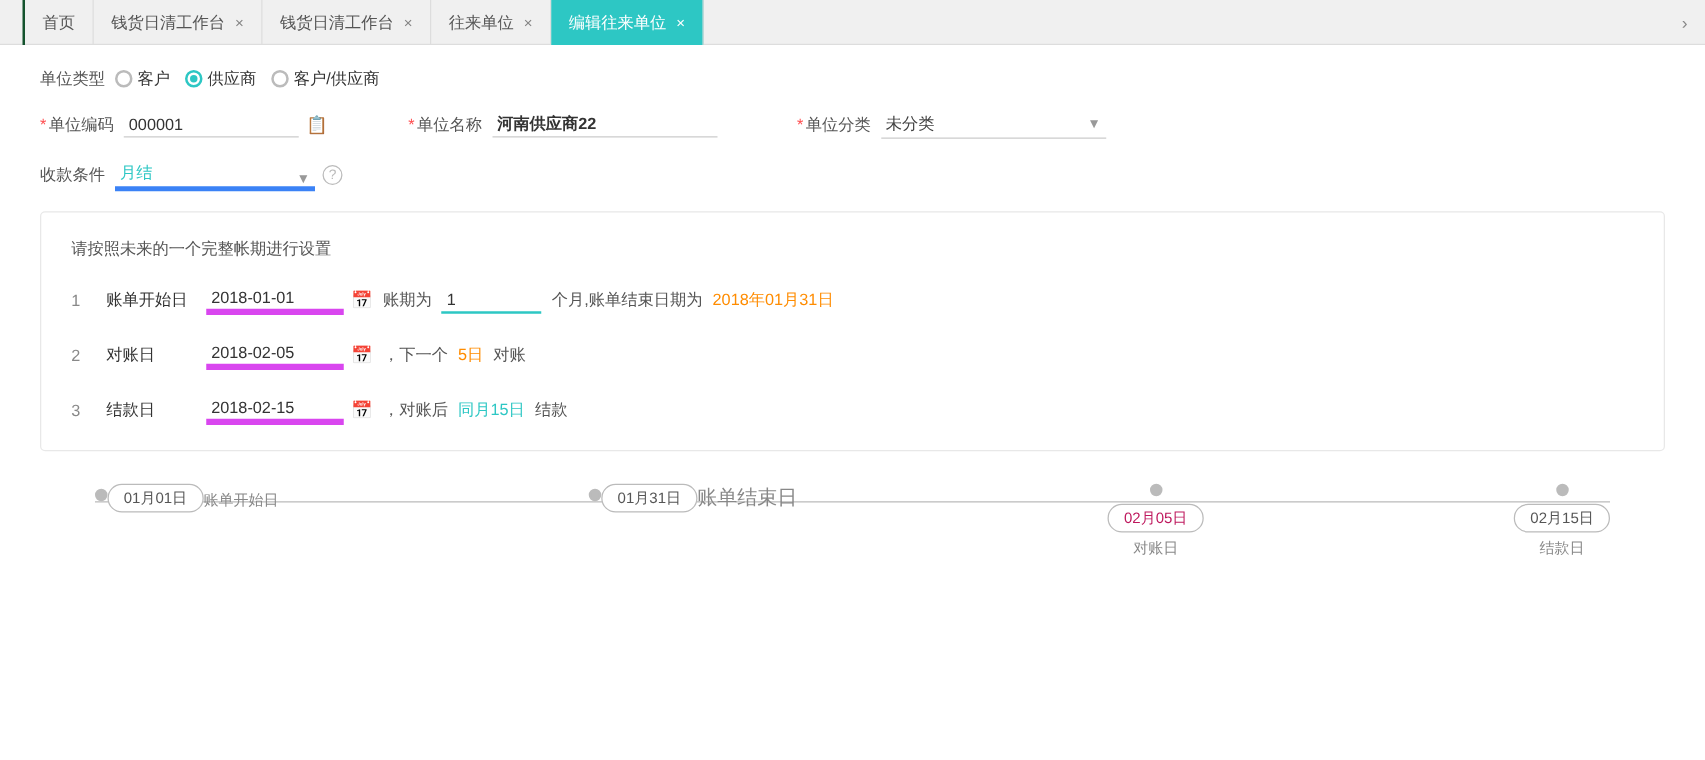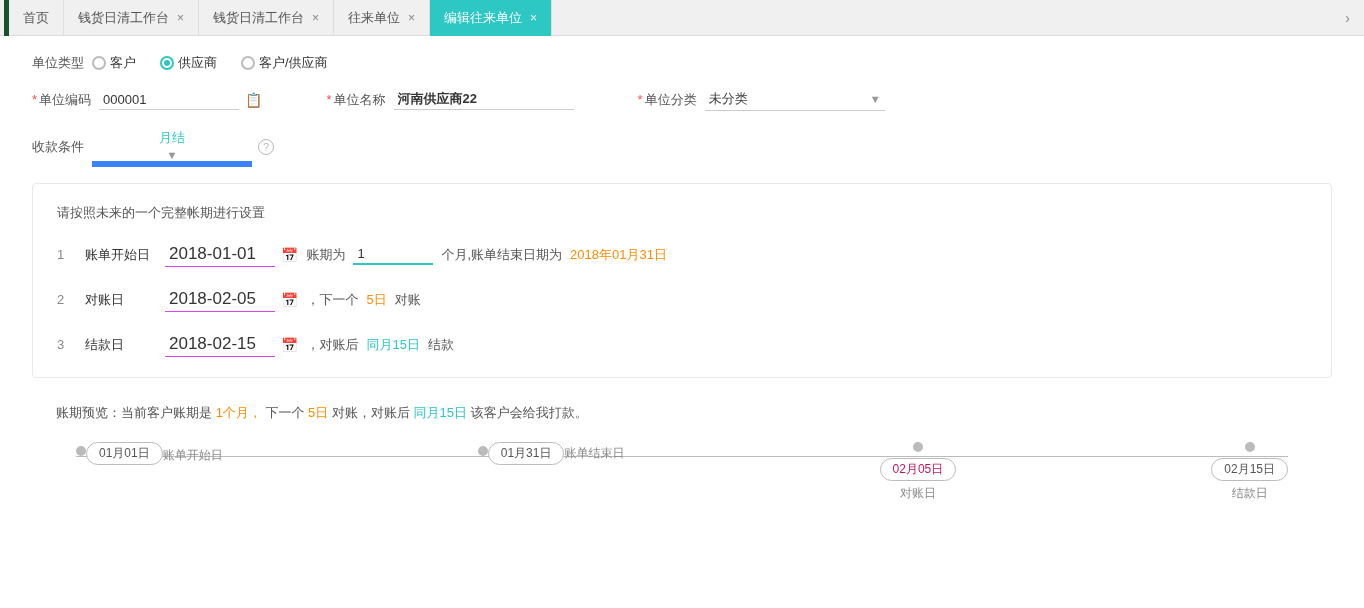--- a/index.html
+++ b/index.html
@@ -20,21 +20,22 @@
       padding: 0 14px;
       height: 36px;
       cursor: pointer;
       font-size: 13px;
       color: #555;
       border-right: 1px solid #ddd;
       white-space: nowrap;
       user-select: none;
     }
     .tab:first-child {
-      border-left: 5px solid #14532d;
+      border-left: 2px solid #14532d;
+      margin-left: 14px;
     }
     .tab.active {
       background: #2dc7c4;
       color: #fff;
     }
     .tab .close-btn {
       margin-left: 8px;
       font-size: 12px;
       color: inherit;
       opacity: 0.7;
@@ -73,21 +74,21 @@
     }
     .required-star {
       color: #ff4d4f;
       margin-right: 2px;
     }
 
     
     .radio-group {
       display: flex;
       align-items: center;
-      gap: 24px;
+      gap: 12px;
     }
     .radio-item {
       display: flex;
       align-items: center;
       gap: 4px;
       cursor: pointer;
     }
     .radio-circle {
       width: 14px;
       height: 14px;
@@ -120,25 +121,24 @@
       font-size: 13px;
       color: #333;
       background: transparent;
       width: 140px;
     }
     .form-input.unit-name { width: 180px; font-weight: bold; }
 
     
     .dropdown-wrapper {
       display: flex;
-      align-items: center;
-      border-bottom: 6px solid #3b82f6;
+      align-items: flex-end;
+      border-bottom: 4px solid #3b82f6;
       width: 160px;
       cursor: pointer;
-      flex-direction: column;
     }
     .dropdown-value {
       flex: 1;
       padding: 2px 4px;
       color: #2dc7c4;
     }
     .dropdown-arrow {
       color: #999;
       font-size: 11px;
       padding: 0 4px;
@@ -191,23 +191,23 @@
       width: 28px;
       color: #888;
       font-size: 13px;
     }
     .row-label {
       width: 80px;
       color: #333;
     }
     .date-input {
       border: none;
-      border-bottom: 1px solid #d946ef;
+      border-bottom: 5px solid #d946ef;
       padding: 2px 4px;
-      font-size: 17px;
+      font-size: 13px;
       color: #333;
       width: 110px;
       outline: none;
       background: transparent;
     }
     .period-input {
       border: none;
       border-bottom: 2px solid #2dc7c4;
       padding: 2px 4px;
       font-size: 13px;
@@ -363,46 +363,37 @@
       <span class="row-label">结款日</span>
       <input class="date-input" type="text" value="2018-02-15" style="">
       <span class="cal-icon">📅</span>
       <span class="row-desc">，对账后</span>
       <span class="highlight-teal">同月15日</span>
       <span class="row-desc">结款</span>
     </div>
   </div>
 
   <div class="preview-section">
-    <div class="preview-text">
-      <span>账期预览：当前客户账期是</span>
-      <span class="highlight-orange">1个月，</span>
-      <span>下一个</span>
-      <span class="highlight-orange">5日</span>
-      <span>对账，对账后</span>
-      <span class="highlight-teal">同月15日</span>
-      <span>该客户会给我打款。</span>
-    </div>
 
     <div style="position: relative; padding: 0 20px;">
 
       <div style="position: absolute; top: 14px; left: 20px; right: 20px; height: 1px; background: #bbb; z-index: 0;"></div>
 
       <div style="display: flex; justify-content: space-between; align-items: flex-start;">
 
         <div style="display: flex; flex-direction: row; align-items: center; z-index: 1;">
           <div style="width: 10px; height: 10px; border-radius: 50%; background: #bbb; border: 2px solid #bbb; margin-bottom: 6px;"></div>
           <div style="border: 1px solid #bbb; border-radius: 20px; padding: 2px 12px; font-size: 12px; color: #555; background: #fff; white-space: nowrap;">01月01日</div>
           <div style="font-size: 12px; color: #888; margin-top: 4px; white-space: nowrap;">账单开始日</div>
         </div>
 
         <div style="display: flex; flex-direction: row; align-items: center; z-index: 1;">
           <div style="width: 10px; height: 10px; border-radius: 50%; background: #bbb; border: 2px solid #bbb; margin-bottom: 6px;"></div>
           <div style="border: 1px solid #bbb; border-radius: 20px; padding: 2px 12px; font-size: 12px; color: #555; background: #fff; white-space: nowrap;">01月31日</div>
-          <div style="font-size: 12px; color: #888; margin-top: 0; white-space: nowrap;">账单结束日</div>
+          <div style="font-size: 16px; color: #888; margin-top: 0; white-space: nowrap;">账单结束日</div>
         </div>
 
         <div style="display: flex; flex-direction: column; align-items: center; z-index: 1;">
           <div style="width: 10px; height: 10px; border-radius: 50%; background: #bbb; border: 2px solid #bbb; margin-bottom: 6px;"></div>
           <div style="border: 1px solid #bbb; border-radius: 20px; padding: 2px 12px; font-size: 12px; color: #be185d; background: #fff; white-space: nowrap;">02月05日</div>
           <div style="font-size: 12px; color: #888; margin-top: 4px; white-space: nowrap;">对账日</div>
         </div>
 
         <div style="display: flex; flex-direction: column; align-items: center; z-index: 1;">
           <div style="width: 10px; height: 10px; border-radius: 50%; background: #bbb; border: 2px solid #bbb; margin-bottom: 6px;"></div>

